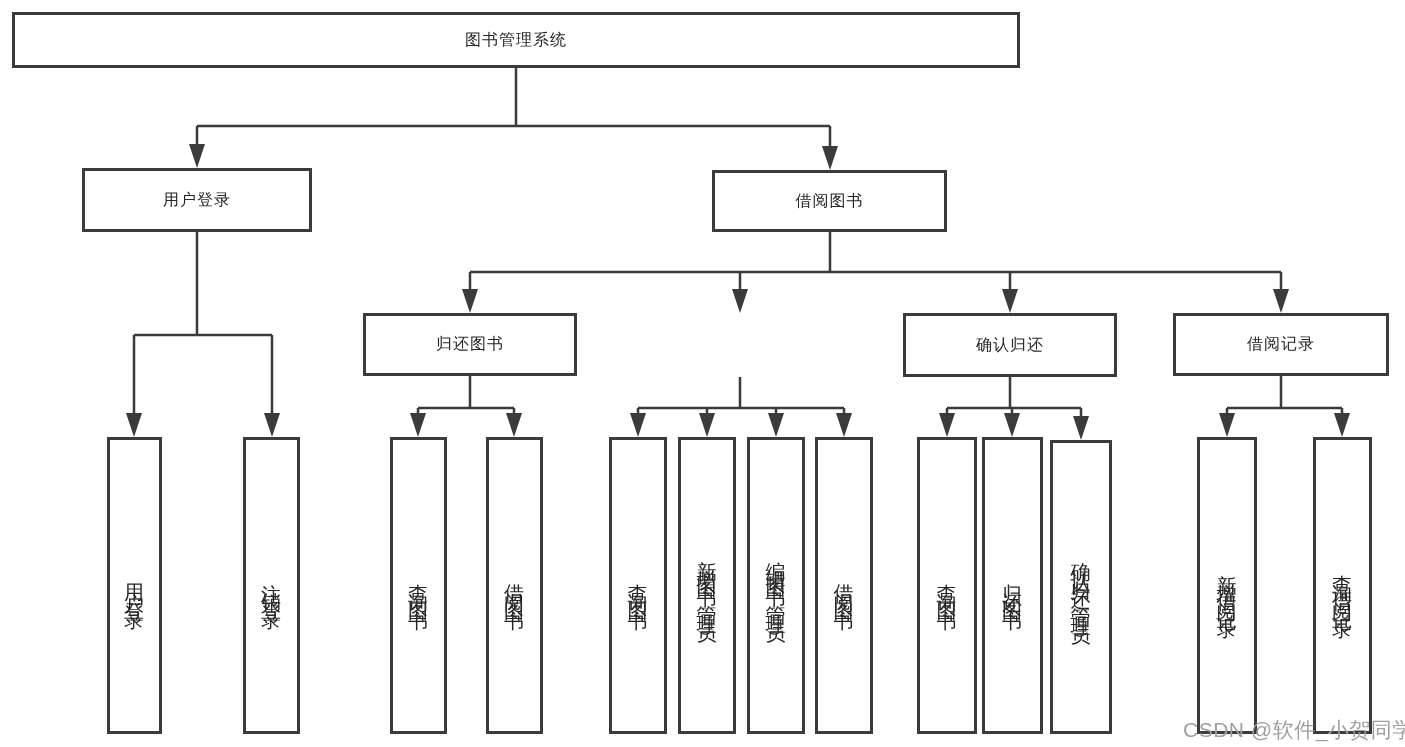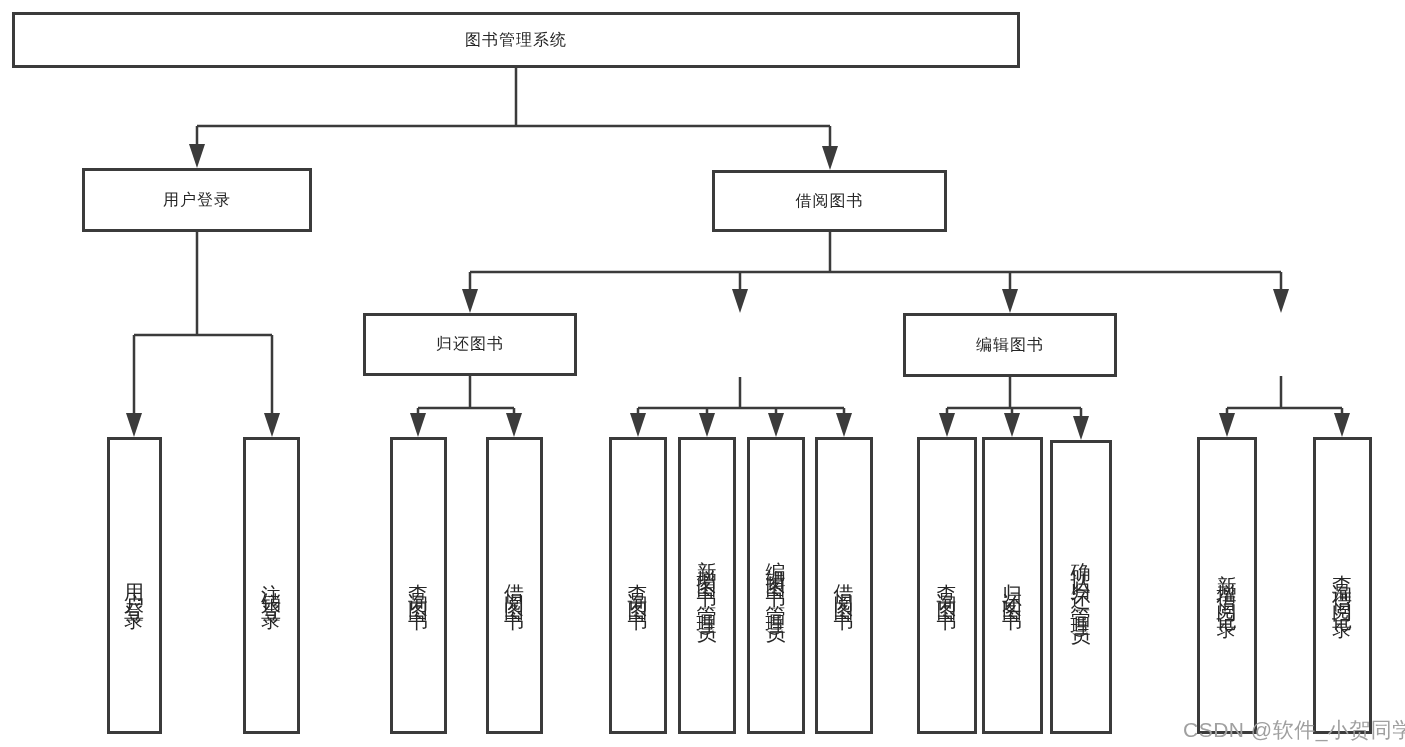--- a/index.html
+++ b/index.html
@@ -87,21 +87,22 @@
     <polygon points="1227,437 1219,413 1235,413"></polygon>
     <polygon points="1342,437 1334,413 1350,413"></polygon>
   </svg>
 
   <div class="node h" style="left:12px;top:12px;width:1008px;height:56px;">图书管理系统</div>
 
   <div class="node h" style="left:82px;top:168px;width:230px;height:64px;">用户登录</div>
   <div class="node h" style="left:712px;top:170px;width:235px;height:62px;">借阅图书</div>
 
   <div class="node h" style="left:363px;top:313px;width:214px;height:63px;">归还图书</div>
-  <div class="node h" style="left:903px;top:313px;width:214px;height:64px;">编辑图书</div>
+  <div class="node h" style="left:903px;top:313px;width:214px;height:64px;">确认归还</div>
+  <div class="node h" style="left:1173px;top:313px;width:216px;height:63px;">借阅记录</div>
 
   <div class="node v" style="left:107px;top:437px;width:55px;height:297px;">
     <span class="vtext">用户登录</span>
   </div>
   <div class="node v" style="left:243px;top:437px;width:57px;height:297px;">
     <span class="vtext">注销登录</span>
   </div>
 
   <div class="node v" style="left:390px;top:437px;width:57px;height:297px;">
     <span class="vtext">查询图书</span>

